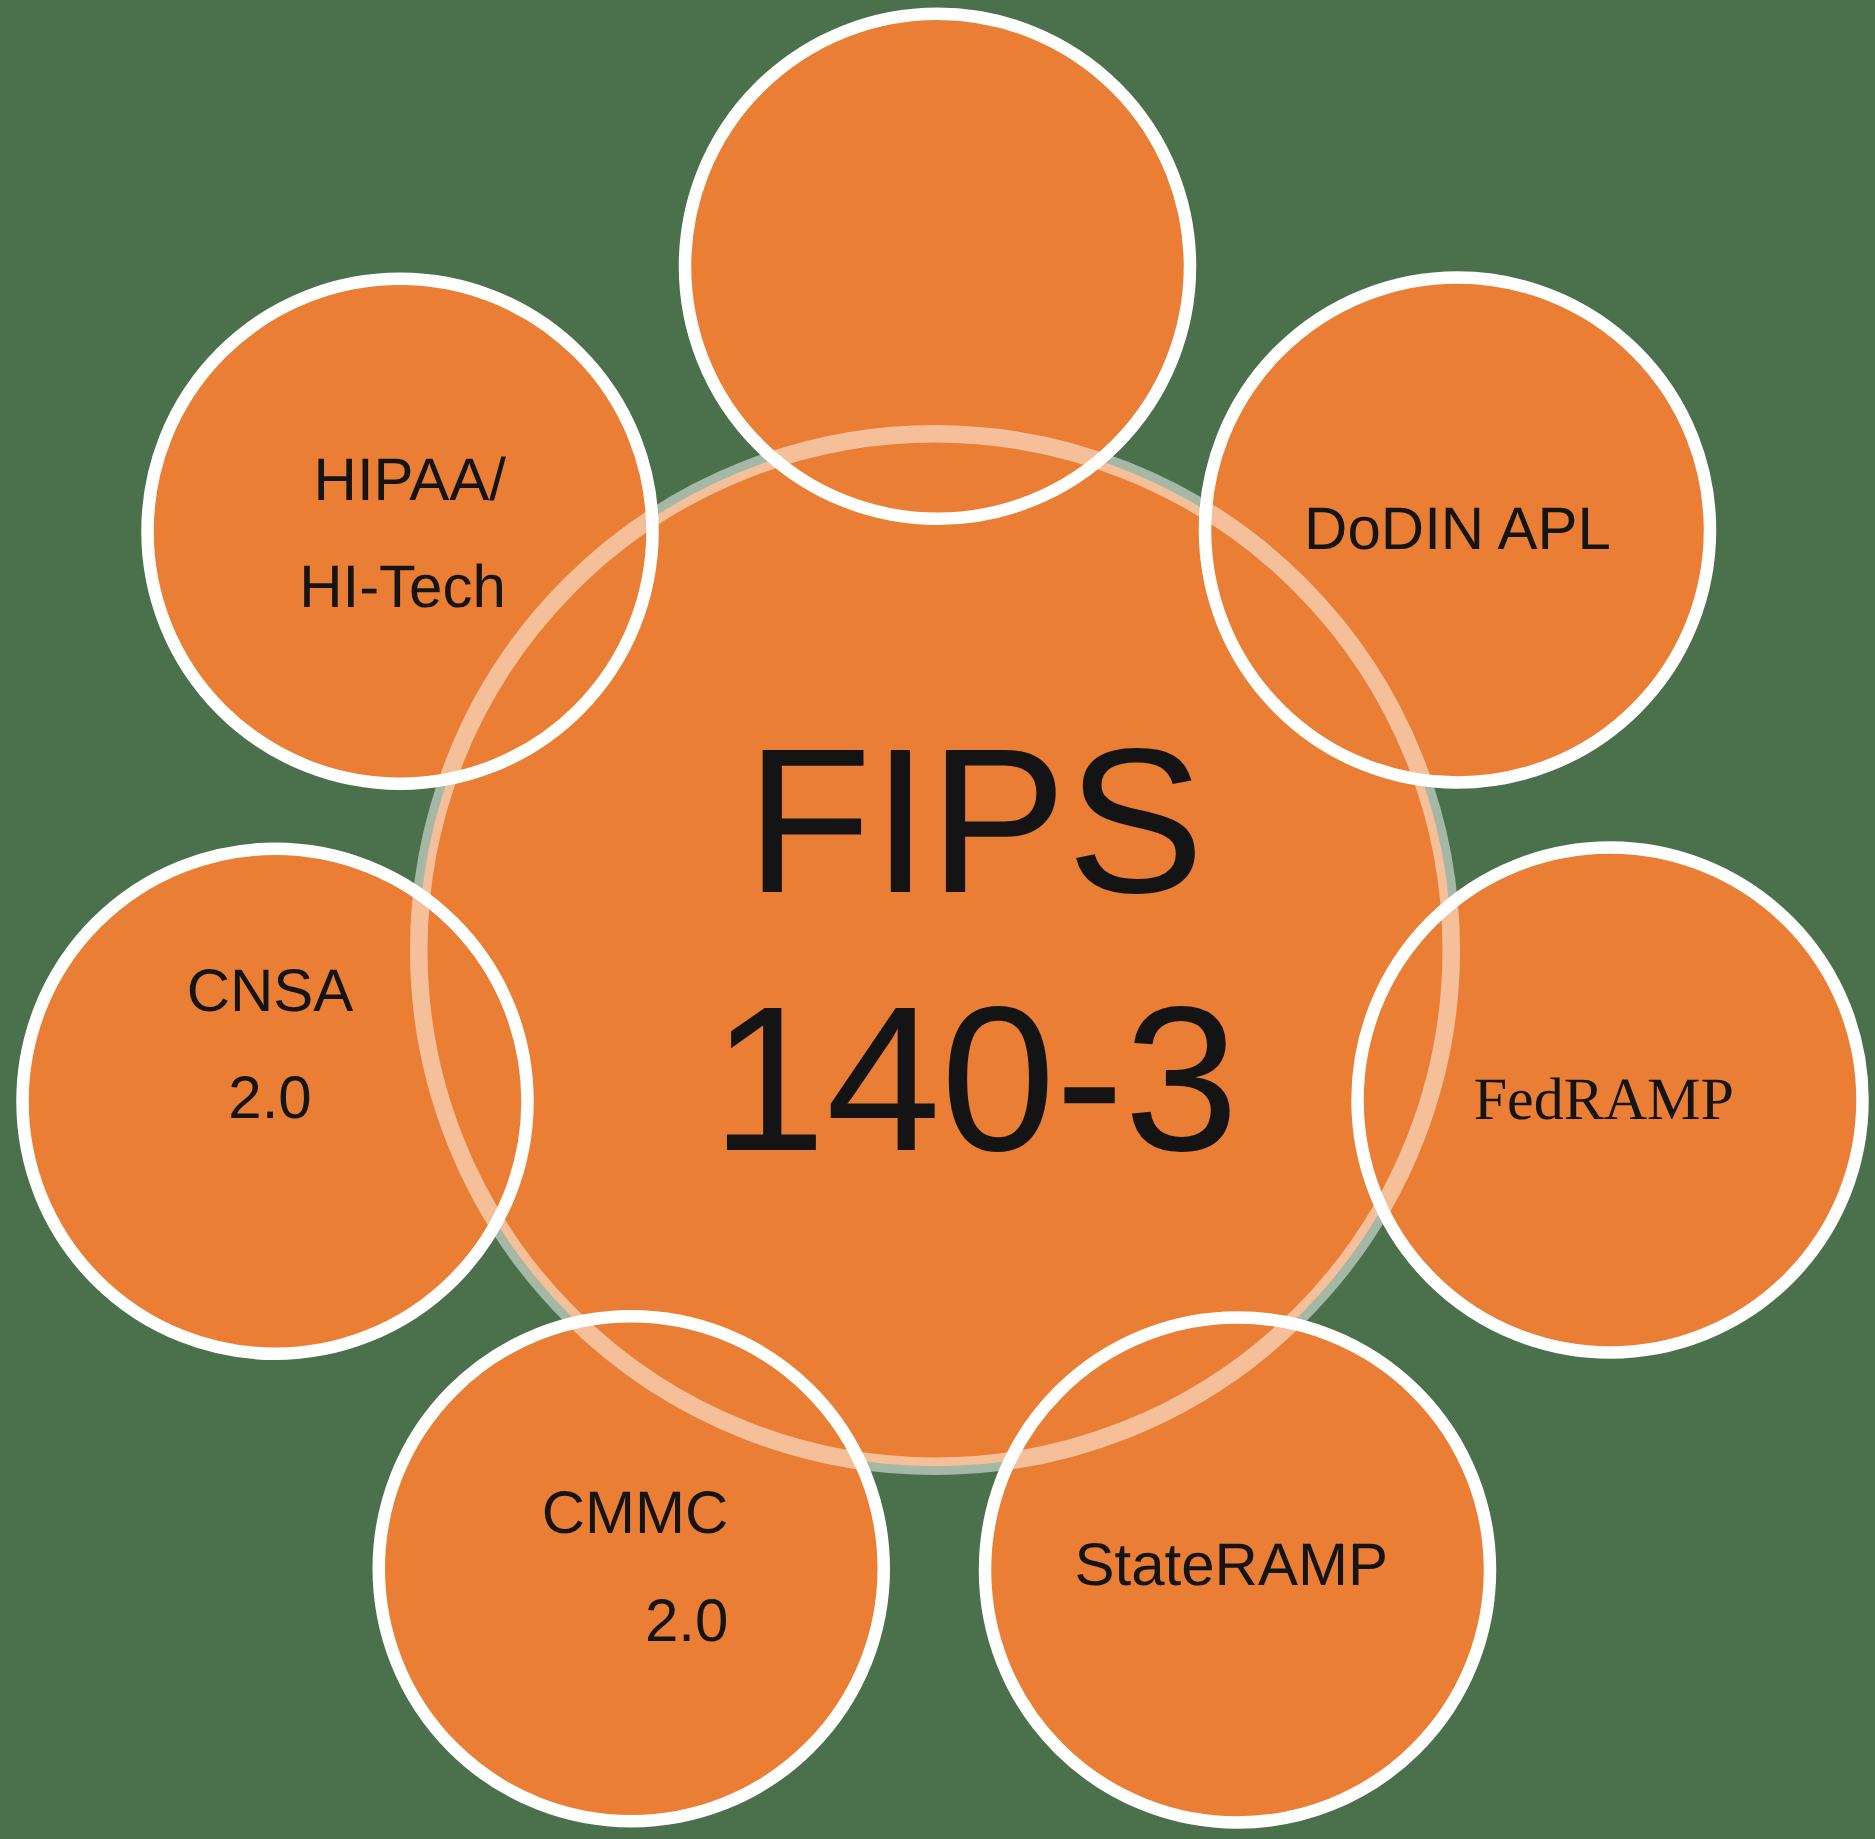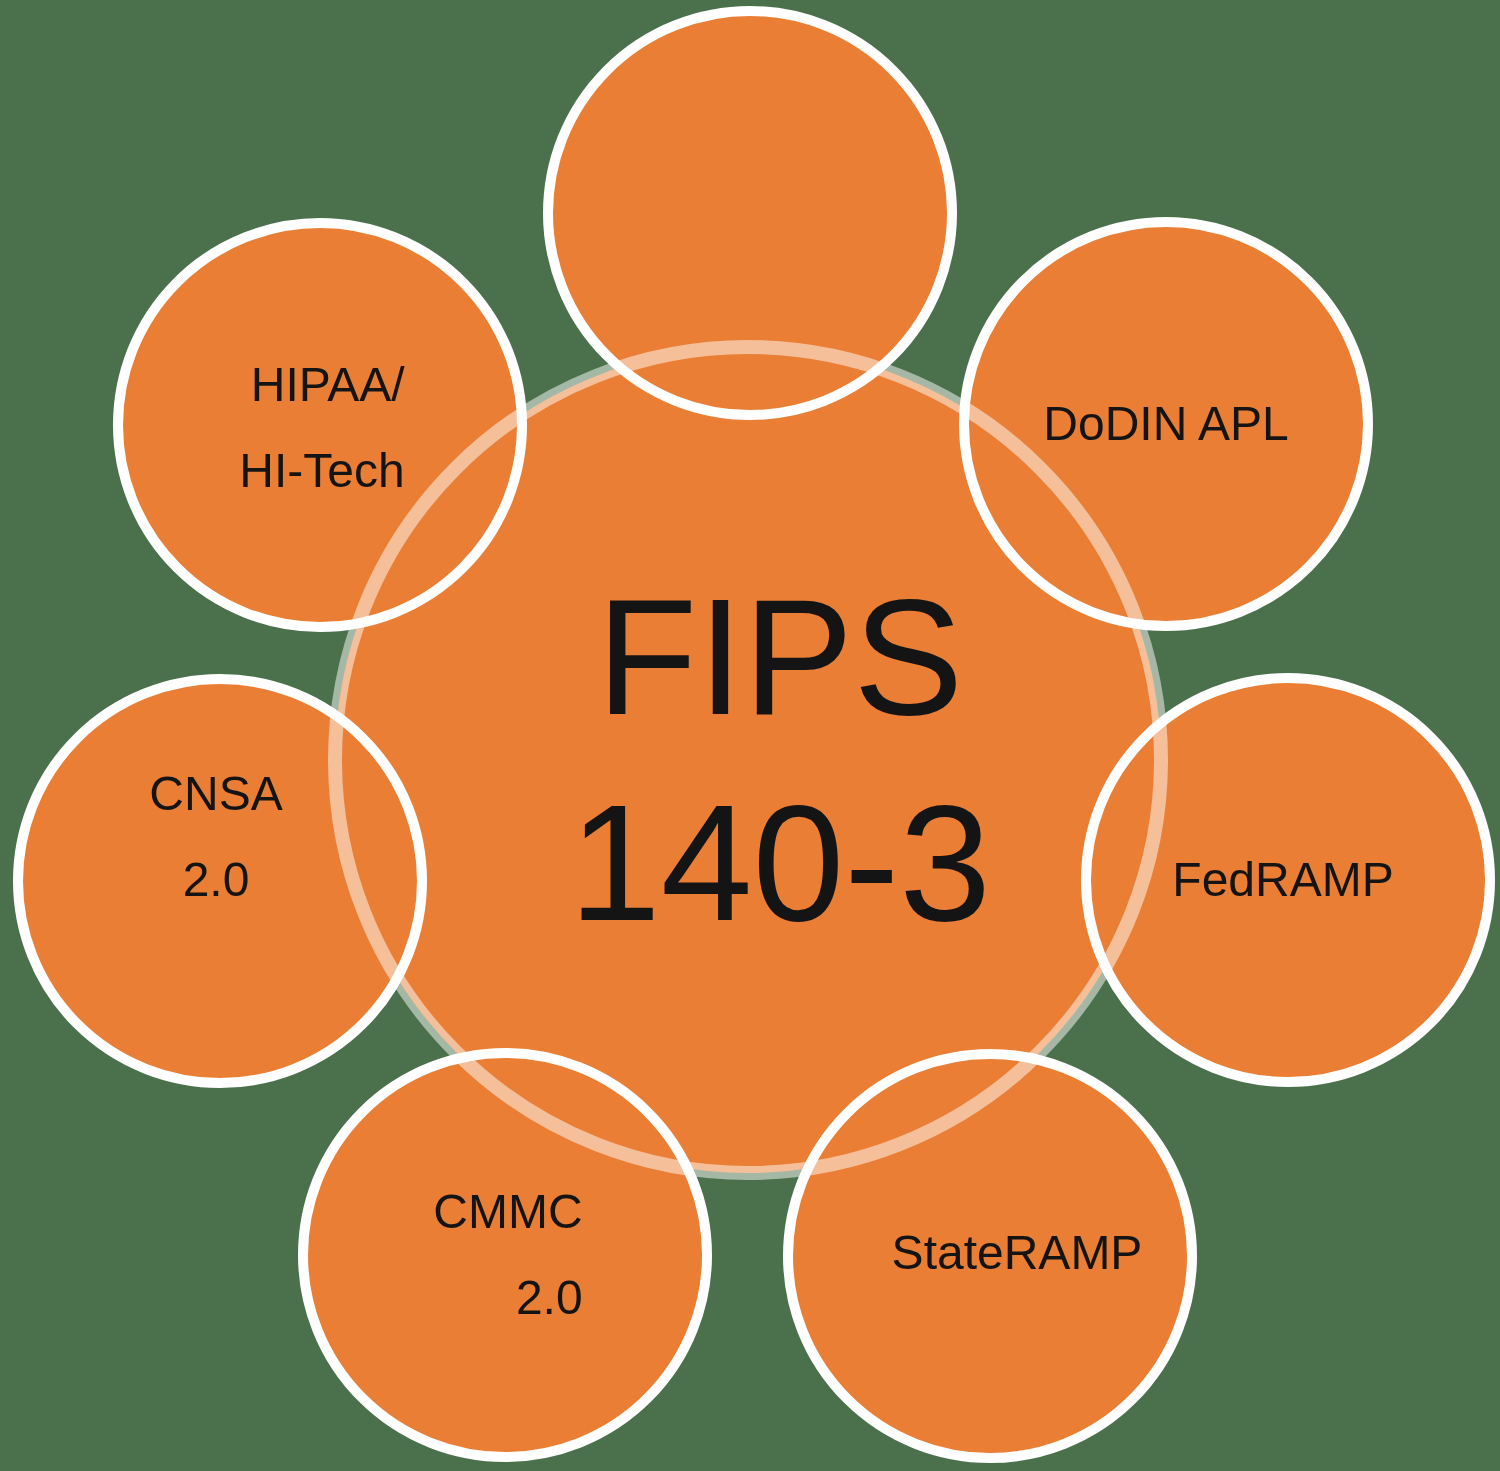--- a/index.html
+++ b/index.html
@@ -63,22 +63,22 @@
   }
   .label-center {
     left: 748px; top: 760px;
     font-size: 165px;
     line-height: 1.25;
     margin-left: 32px;
   }
   .label-sat { font-size: 48px; line-height: 1.25; }
   #label-common-criteria { left: 748px;  top: 218px;  line-height: 1.3; }
   #label-dodin-apl       { left: 1166px; top: 424px;  }
-  #label-fedramp         { left: 1283px; top: 880px;  }
-  #label-stateramp       { left: 985px;  top: 1253px; margin-left: 32px; }
+  #label-fedramp         { left: 1283px; top: 880px; font-family: Liberation Serif, serif;  }
+  #label-stateramp       { left: 985px;  top: 1253px; }
   #label-cmmc            { left: 508px;  top: 1255px; line-height: 1.8; text-align: right; }
   #label-cnsa            { left: 216px;  top: 837px;  line-height: 1.8; }
   #label-hipaa           { left: 322px;  top: 428px;  line-height: 1.8; text-align: right; }
 </style>
 </head>
 <body>
 
 <div class="canvas">
 
   <div class="center-fill"></div>

